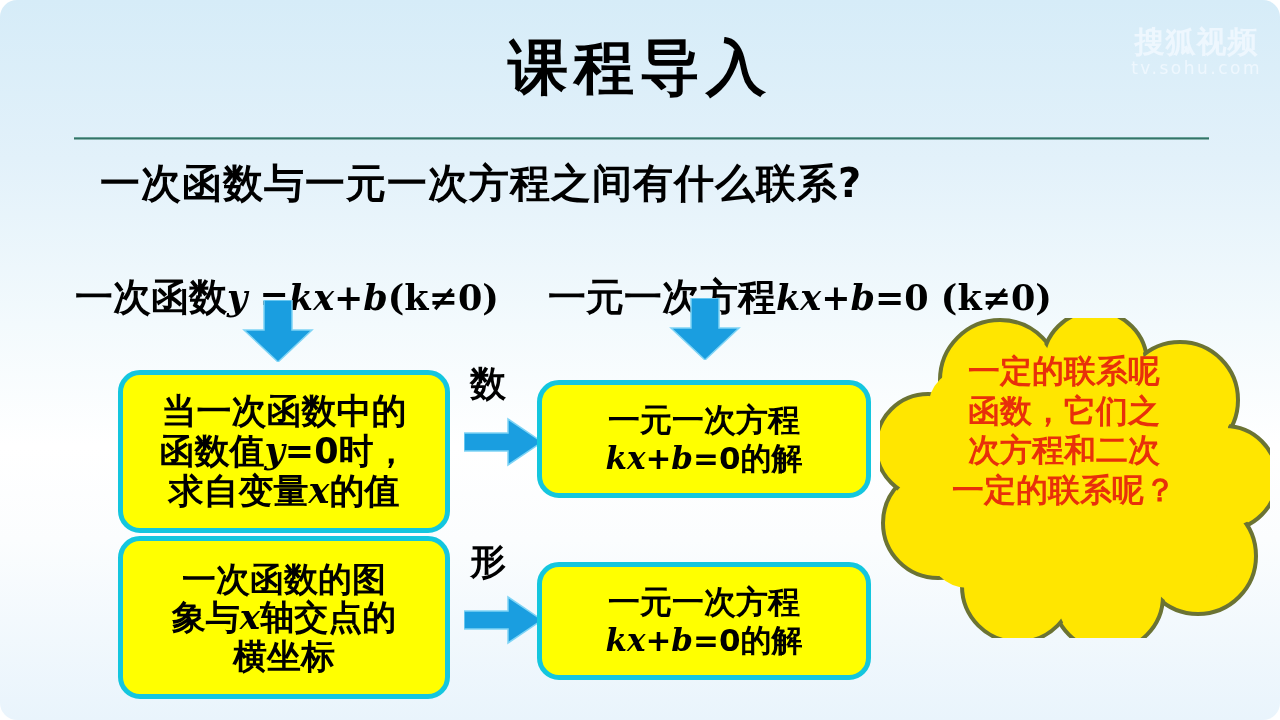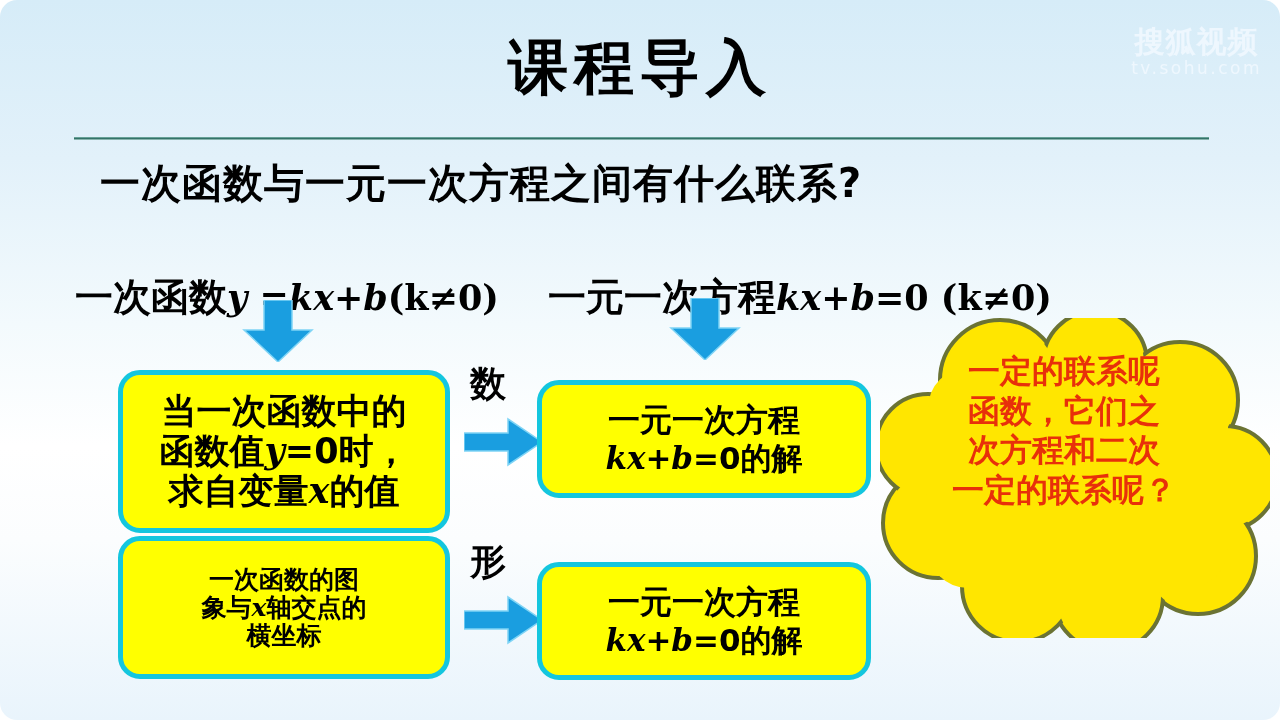--- a/index.html
+++ b/index.html
@@ -144,22 +144,22 @@
   }
 
   #box-left-top {
     left: 118px; top: 358px;
     width: 332px; height: 163px;
     font-size: 35px;
     margin-top: 12px;
   }
   #box-left-bottom {
     left: 118px; top: 536px;
-    width: 332px; height: 143px;
-    font-size: 25px;
+    width: 332px; height: 163px;
+    font-size: 34px;
   }
   #box-right-top {
     left: 537px; top: 380px;
     width: 334px; height: 118px;
     font-size: 32px;
   }
   #box-right-bottom {
     left: 537px; top: 562px;
     width: 334px; height: 118px;
     font-size: 32px;

